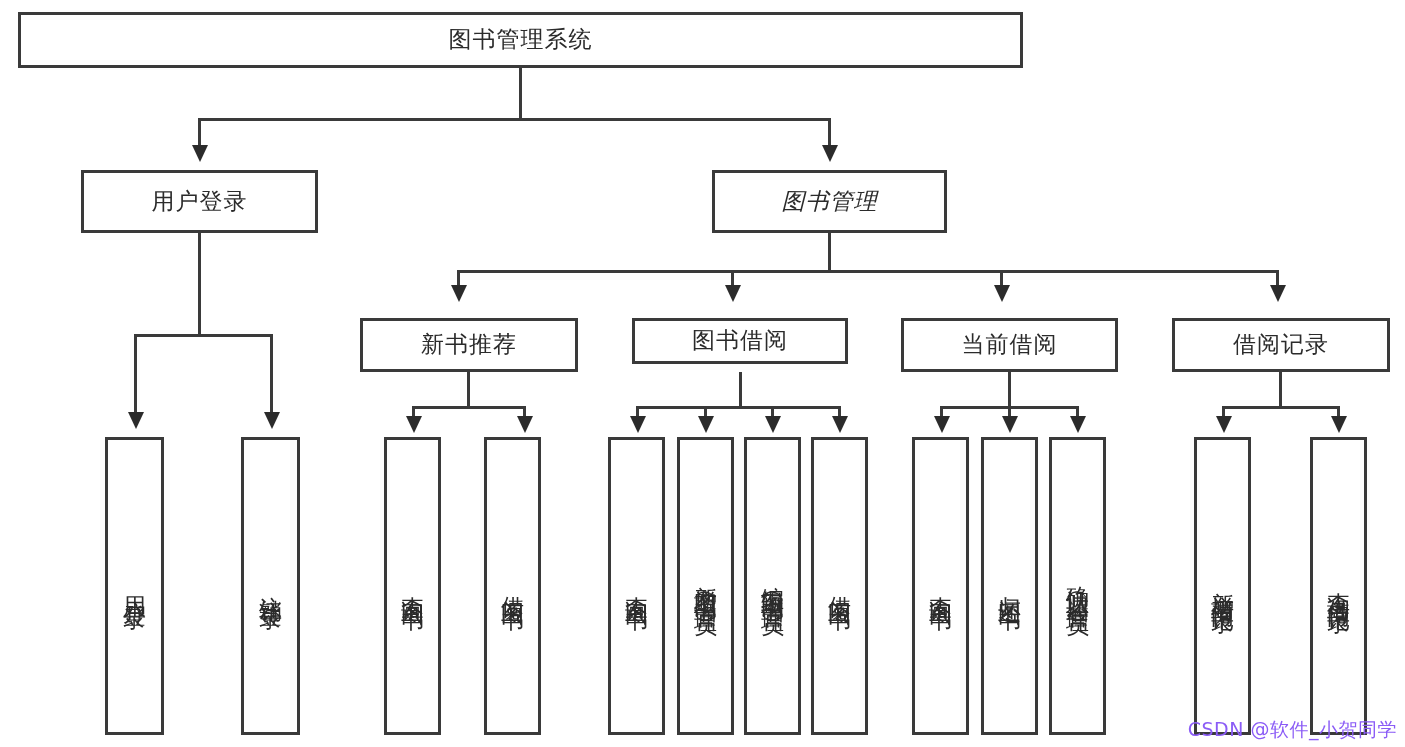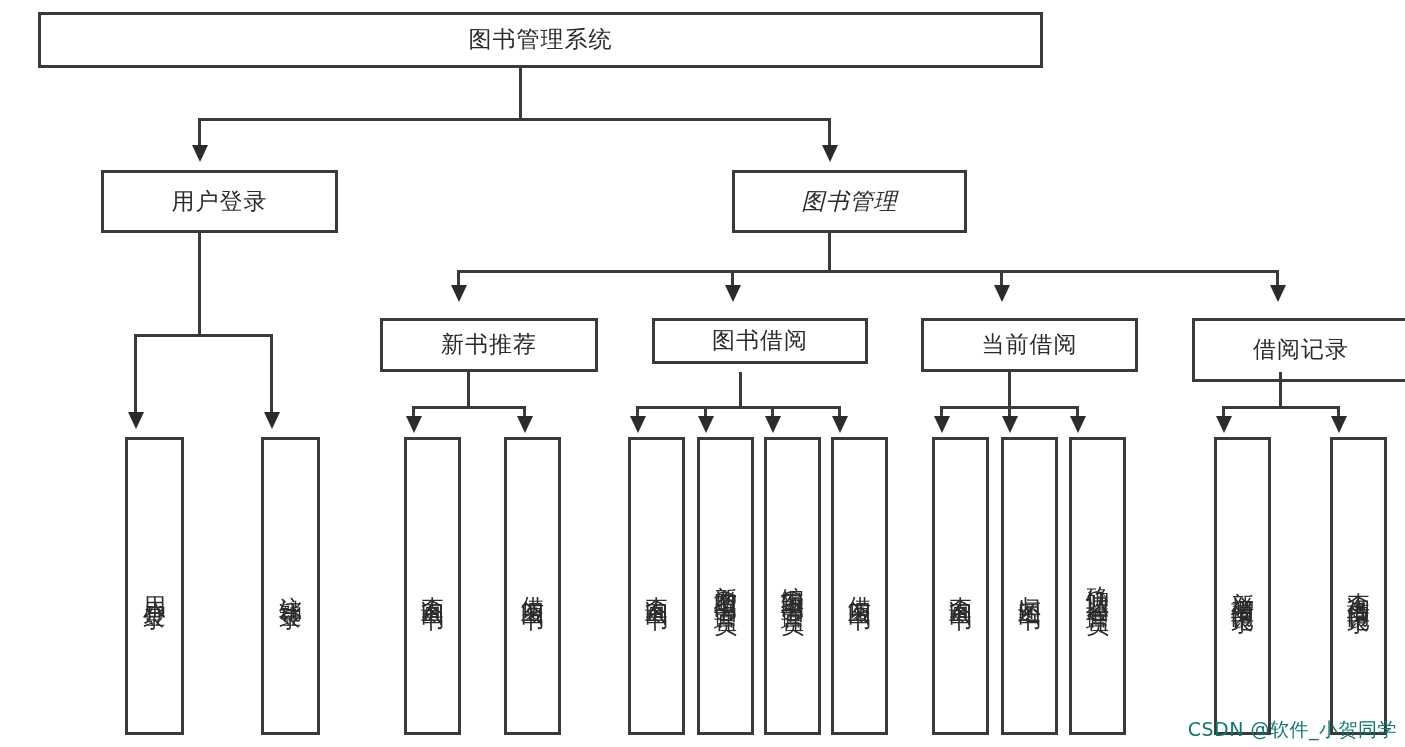--- a/index.html
+++ b/index.html
@@ -22,21 +22,20 @@
   .node {
     position: absolute;
     box-sizing: border-box;
     background: #ffffff;
     border: 3px solid #3a3a3a;
     display: flex;
     align-items: center;
     justify-content: center;
     color: #2b2b2b;
     line-height: 1.18;
-    margin-left: 20px;
   }
   .node.horiz {
     font-size: 23px;
     letter-spacing: 1px;
     padding: 0 6px;
   }
   .node.vert {
     font-size: 23px;
   }
   .node.vert .vtext {
@@ -61,21 +60,21 @@
     border-left: 8px solid transparent;
     border-right: 8px solid transparent;
     border-top: 17px solid #2b2b2b;
   }
   
   #watermark {
     position: absolute;
     right: 8px;
     bottom: 4px;
     font-size: 19px;
-    color: #0f766e;
+    color: #8b5cf6;
     white-space: nowrap;
     letter-spacing: 0.5px;
     pointer-events: none;
     margin-top: 12px;
   }
 </style>
 </head>
 <body>
 
 <div id="canvas">
@@ -119,21 +118,21 @@
 
   <div class="node horiz" style="left:360px; top:318px; width:218px; height:54px;">
     <span>新书推荐</span>
   </div>
   <div class="node horiz" style="left:632px; top:318px; width:216px; height:46px;">
     <span>图书借阅</span>
   </div>
   <div class="node horiz" style="left:901px; top:318px; width:217px; height:54px;">
     <span>当前借阅</span>
   </div>
-  <div class="node horiz" style="left:1172px; top:318px; width:218px; height:64px;">
+  <div class="node horiz" style="left:1172px; top:318px; width:218px; height:54px;">
     <span>借阅记录</span>
   </div>
 
   <div class="ln v" style="left:467px; top:372px; height:37px;"></div>
   <div class="ln h" style="left:412px; top:406px; width:114px;"></div>
   <div class="ln v" style="left:412px; top:406px; height:11px;"></div>
   <div class="arrow" style="left:406px; top:416px;"></div>
   <div class="ln v" style="left:523px; top:406px; height:11px;"></div>
   <div class="arrow" style="left:517px; top:416px;"></div>
 

